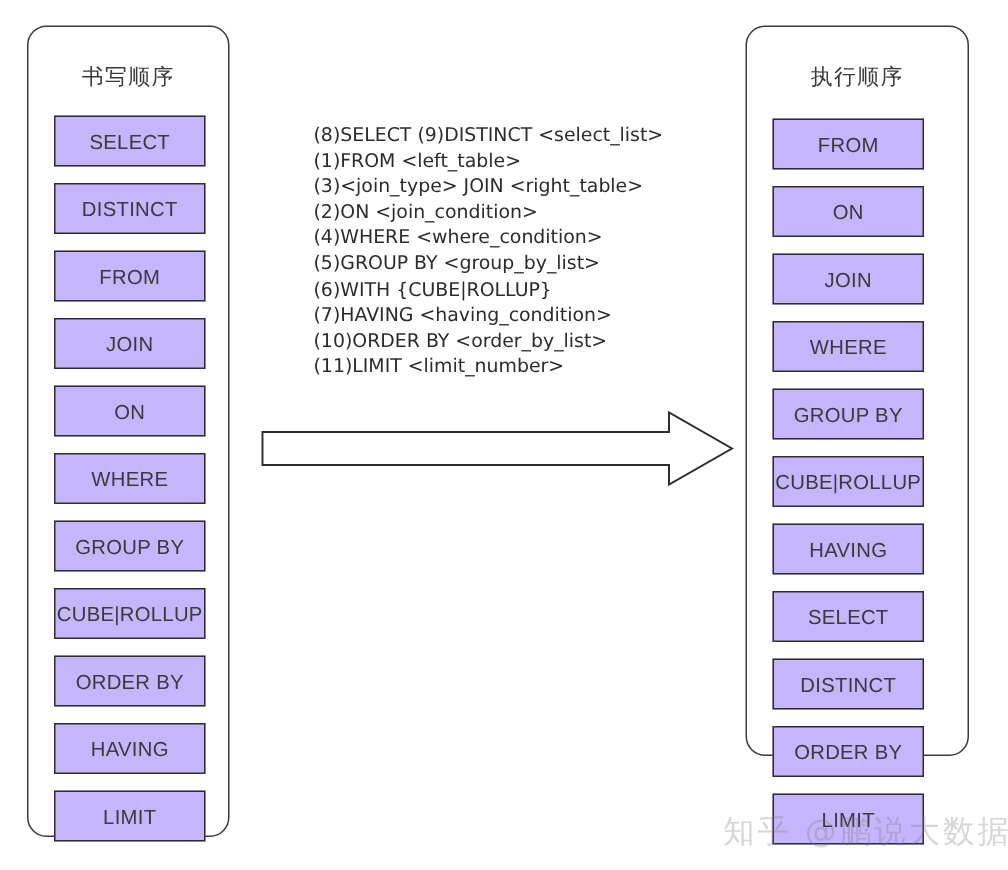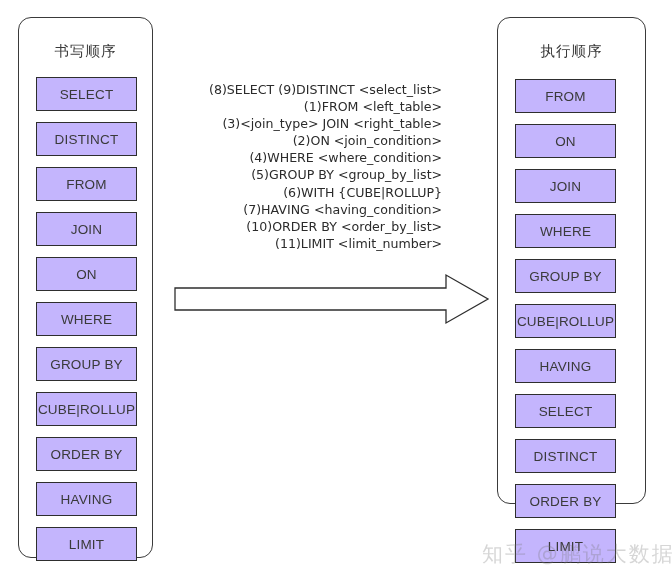--- a/index.html
+++ b/index.html
@@ -71,21 +71,21 @@
   #sql-order-text {
     position: absolute;
     left: 209px;
     top: 81px;
     font-family: "DejaVu Sans", "Liberation Sans", sans-serif;
     font-size: 12.6px;
     line-height: 17.1px;
     color: #2b2b2b;
     white-space: pre;
   }
-  #sql-order-text .code-line { display: block; text-align: right; }
+  #sql-order-text .code-line { display: block; }
 
   
   #flow-arrow {
     position: absolute;
     left: 174px;
     top: 271px;
     width: 316px;
     height: 56px;
   }
 

